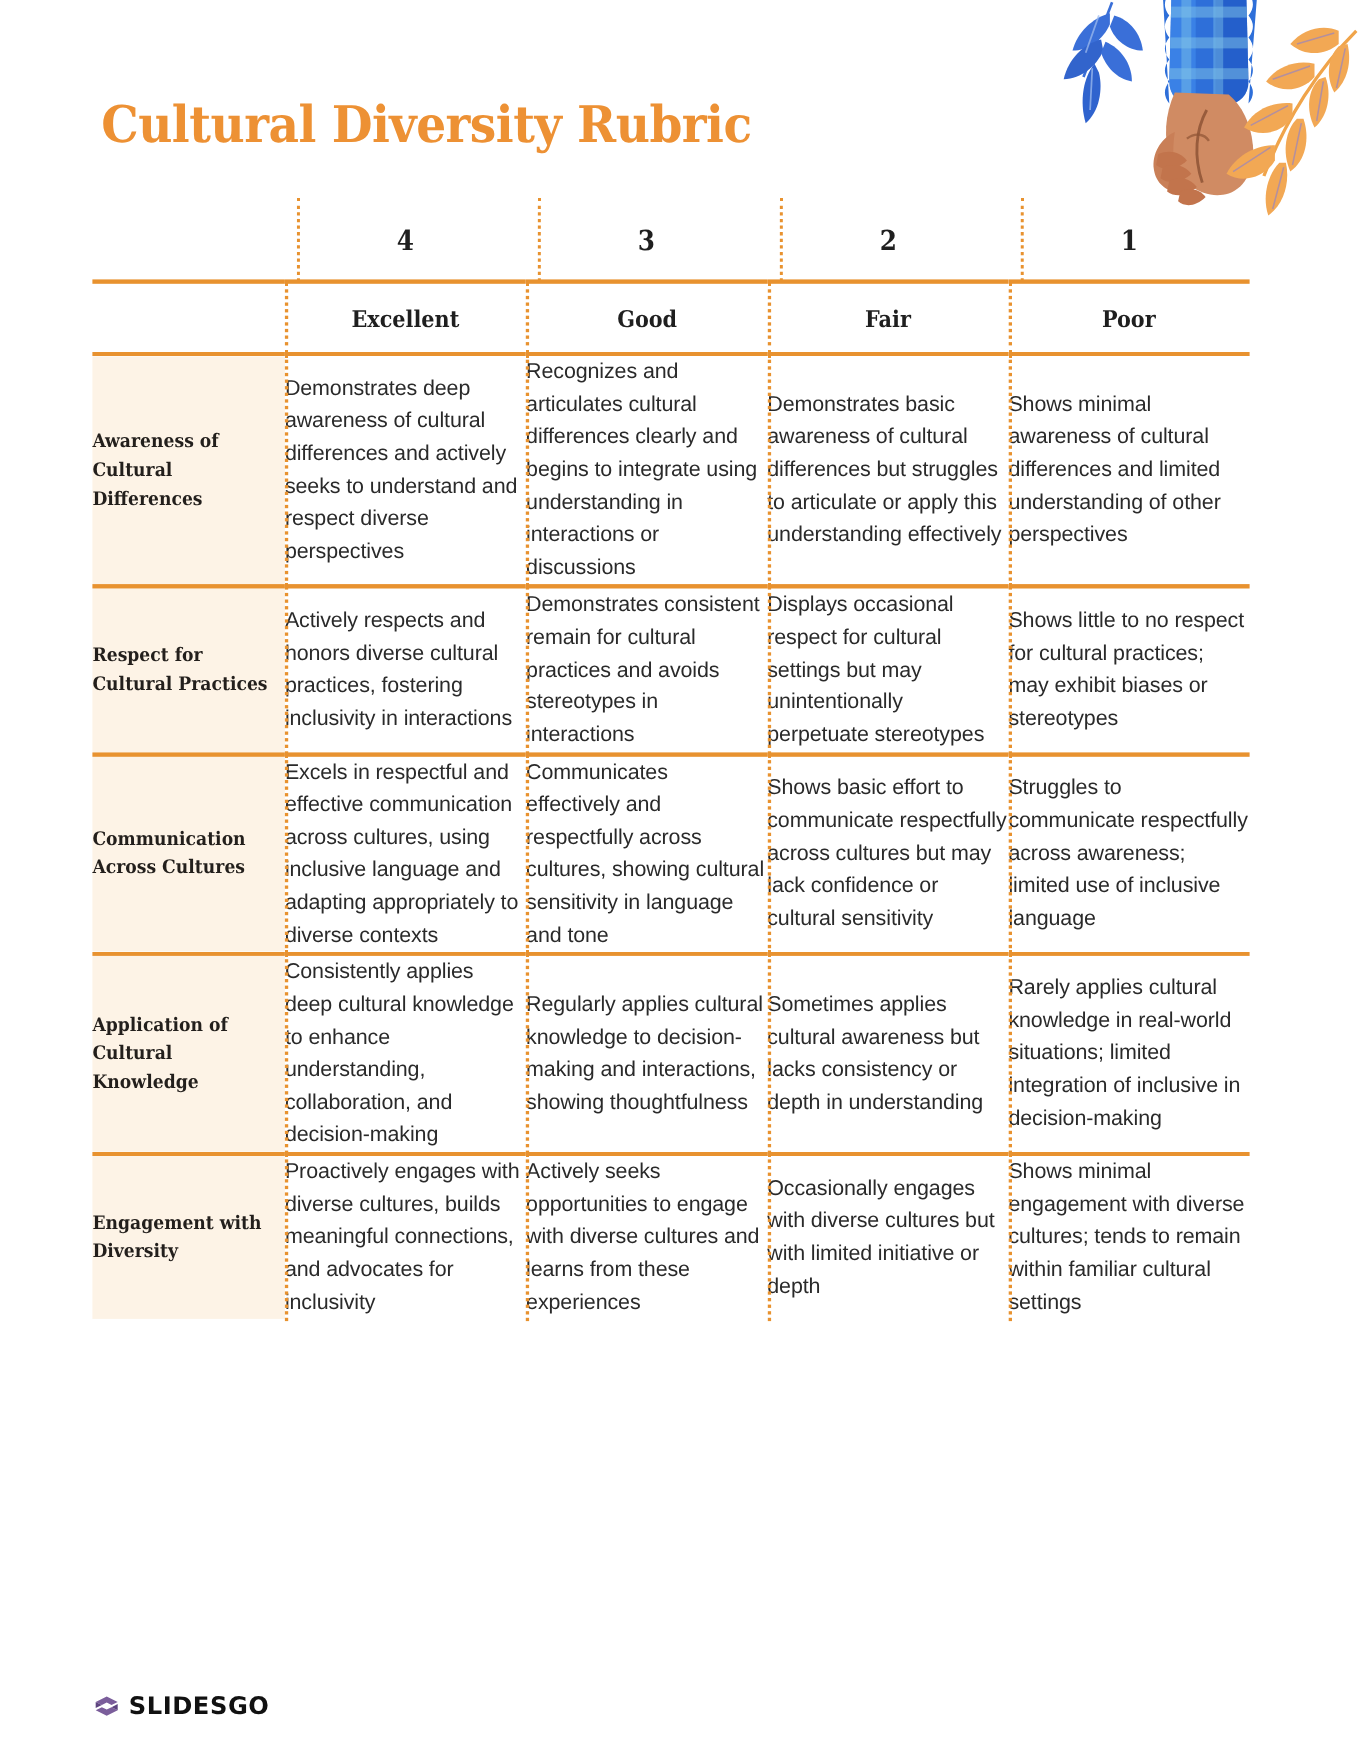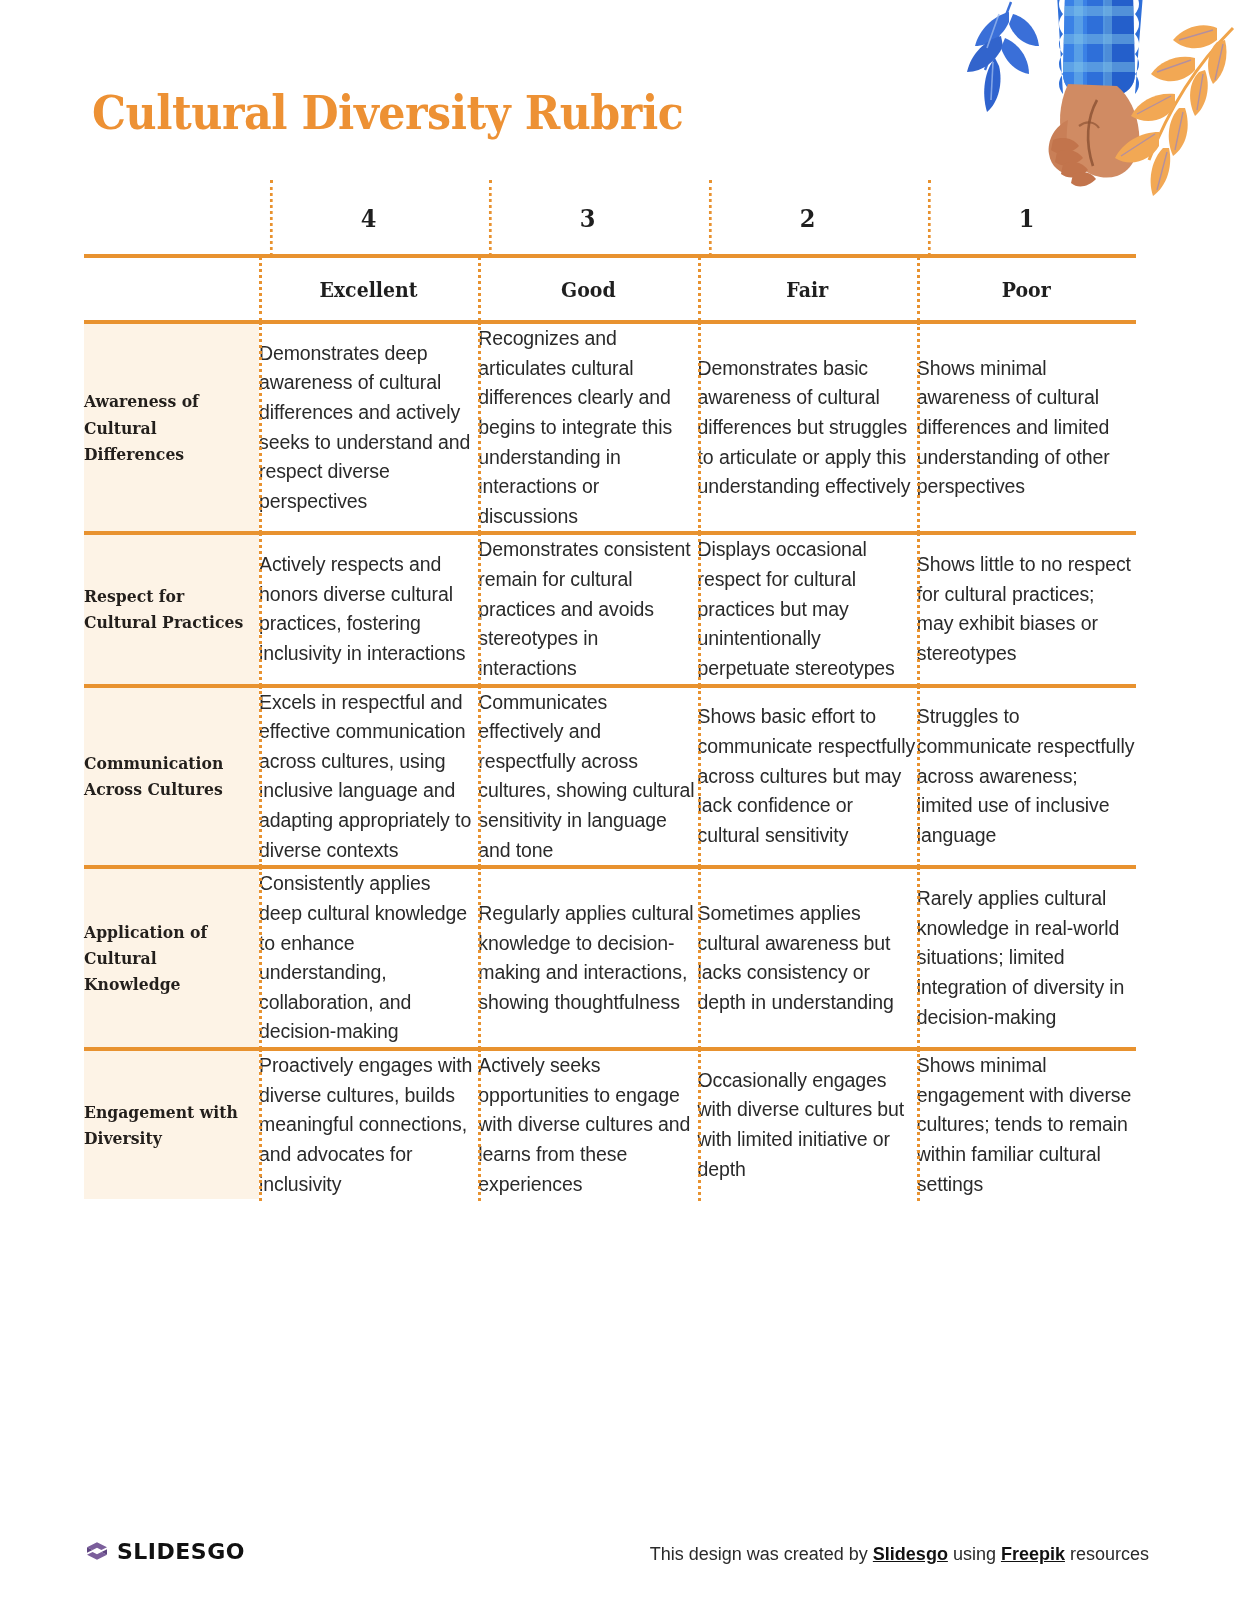--- a/index.html
+++ b/index.html
@@ -267,37 +267,37 @@
         <td></td>
         <td></td>
         <td></td>
     </tr>
   </thead>
   <tbody>
 
     <tr>
       <td class="crit-label"><span>Awareness of Cultural Differences</span></td>
       <td class="cell vsep">Demonstrates deep awareness of cultural differences and actively seeks to understand and respect diverse perspectives</td>
-      <td class="cell vsep">Recognizes and articulates cultural differences clearly and begins to integrate this understanding in interactions or discussions</td>
+      <td class="cell vsep">Recognizes and articulates cultural differences clearly and begins to integrate using understanding in interactions or discussions</td>
       <td class="cell vsep">Demonstrates basic awareness of cultural differences but struggles to articulate or apply this understanding effectively</td>
       <td class="cell vsep">Shows minimal awareness of cultural differences and limited understanding of other perspectives</td>
     </tr>
     <tr class="rule-row">
       <td></td>
         <td></td>
         <td></td>
         <td></td>
         <td></td>
     </tr>
 
     <tr>
       <td class="crit-label"><span>Respect for Cultural Practices</span></td>
       <td class="cell vsep">Actively respects and honors diverse cultural practices, fostering inclusivity in interactions</td>
       <td class="cell vsep">Demonstrates consistent remain for cultural practices and avoids stereotypes in interactions</td>
-      <td class="cell vsep">Displays occasional respect for cultural practices but may unintentionally perpetuate stereotypes</td>
+      <td class="cell vsep">Displays occasional respect for cultural settings but may unintentionally perpetuate stereotypes</td>
       <td class="cell vsep">Shows little to no respect for cultural practices; may exhibit biases or stereotypes</td>
     </tr>
     <tr class="rule-row">
       <td></td>
         <td></td>
         <td></td>
         <td></td>
         <td></td>
     </tr>
 
@@ -314,21 +314,21 @@
         <td></td>
         <td></td>
         <td></td>
     </tr>
 
     <tr>
       <td class="crit-label"><span>Application of Cultural Knowledge</span></td>
       <td class="cell vsep">Consistently applies deep cultural knowledge to enhance understanding, collaboration, and decision-making</td>
       <td class="cell vsep">Regularly applies cultural knowledge to decision-making and interactions, showing thoughtfulness</td>
       <td class="cell vsep">Sometimes applies cultural awareness but lacks consistency or depth in understanding</td>
-      <td class="cell vsep">Rarely applies cultural knowledge in real-world situations; limited integration of diversity in decision-making</td>
+      <td class="cell vsep">Rarely applies cultural knowledge in real-world situations; limited integration of inclusive in decision-making</td>
     </tr>
     <tr class="rule-row">
       <td></td>
         <td></td>
         <td></td>
         <td></td>
         <td></td>
     </tr>
 
     <tr>
@@ -345,14 +345,13 @@
 <div class="footer">
   <div class="logo">
     <svg width="26" height="26" viewBox="0 0 26 26">
       <path d="M3 9.2 L13 4.2 L23 9.2 L17.4 12 L13 9.8 L8.6 12 Z" fill="#7B5E9B"></path>
       <path d="M3 16.8 L8.6 14 L13 16.2 L17.4 14 L23 16.8 L13 21.8 Z" fill="#7B5E9B"></path>
       <path d="M3 9.2 L8.6 12 L3 14.8 Z" fill="#5E4480"></path>
       <path d="M23 11.2 L23 16.8 L17.4 14 Z" fill="#5E4480"></path>
     </svg>
     <span class="logo-word">SLIDESGO</span>
   </div>
-  <div class="credit"><span>This design was created by </span><b>Slidesgo</b><span> using </span><b>Freepik</b><span> resources</span></div>
 </div>
 
 </body></html>

